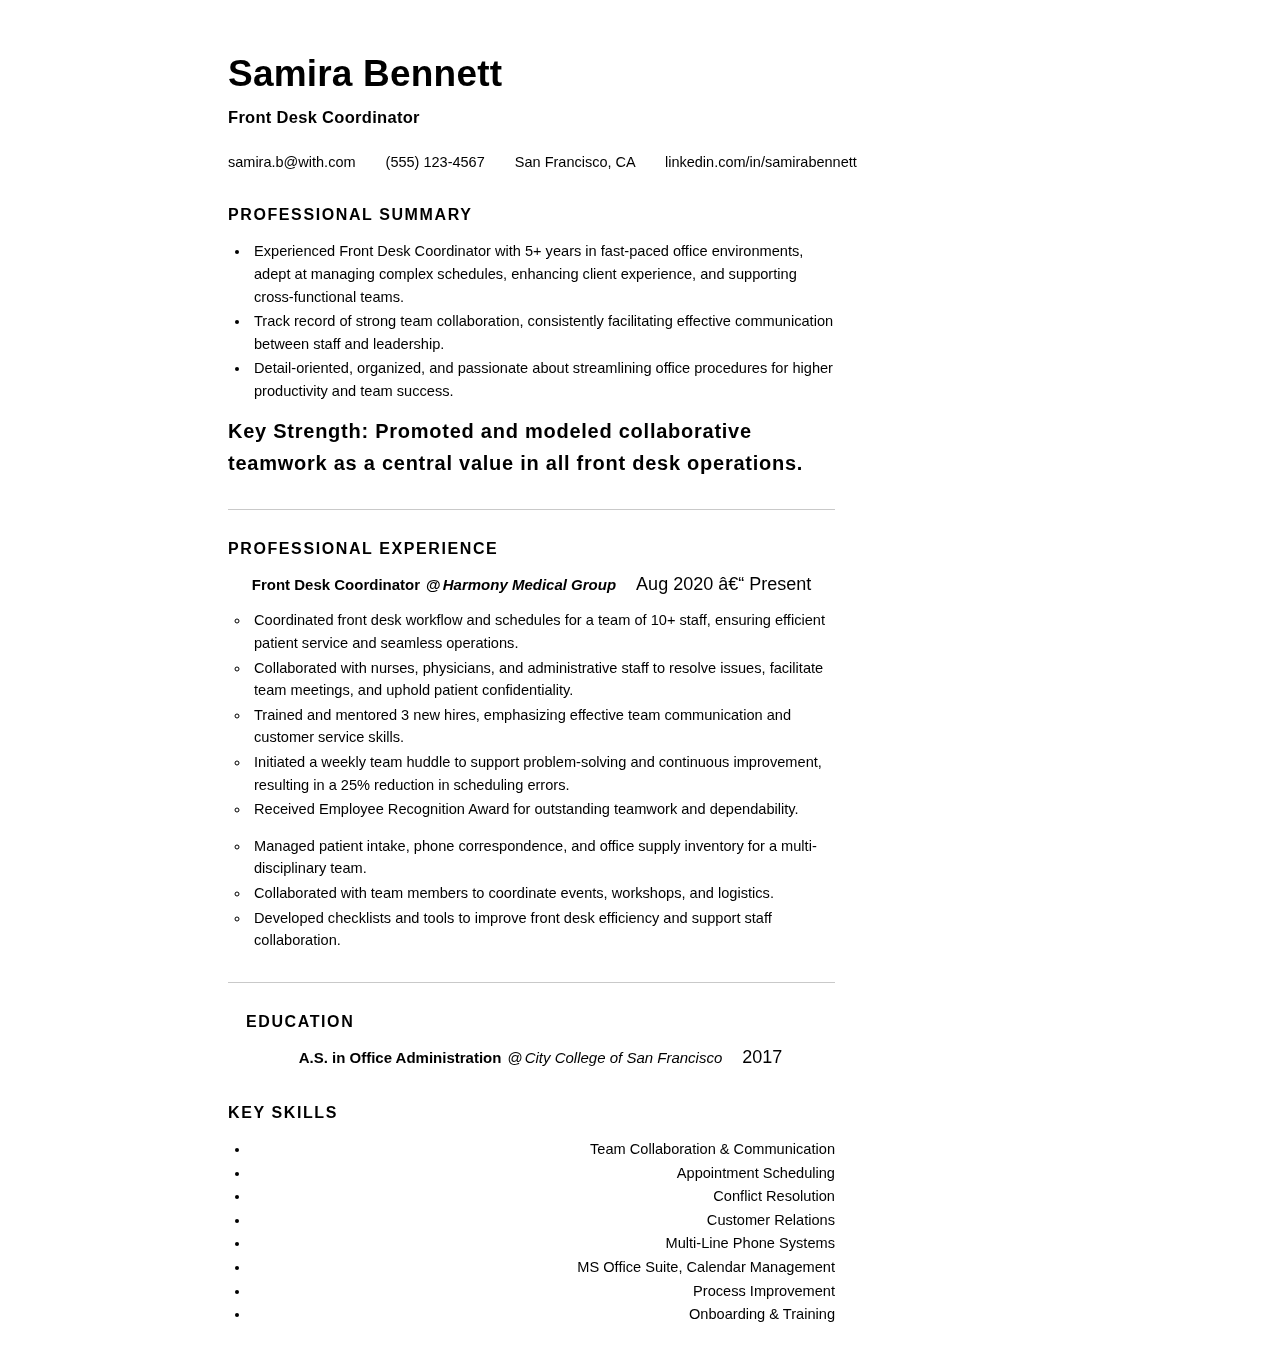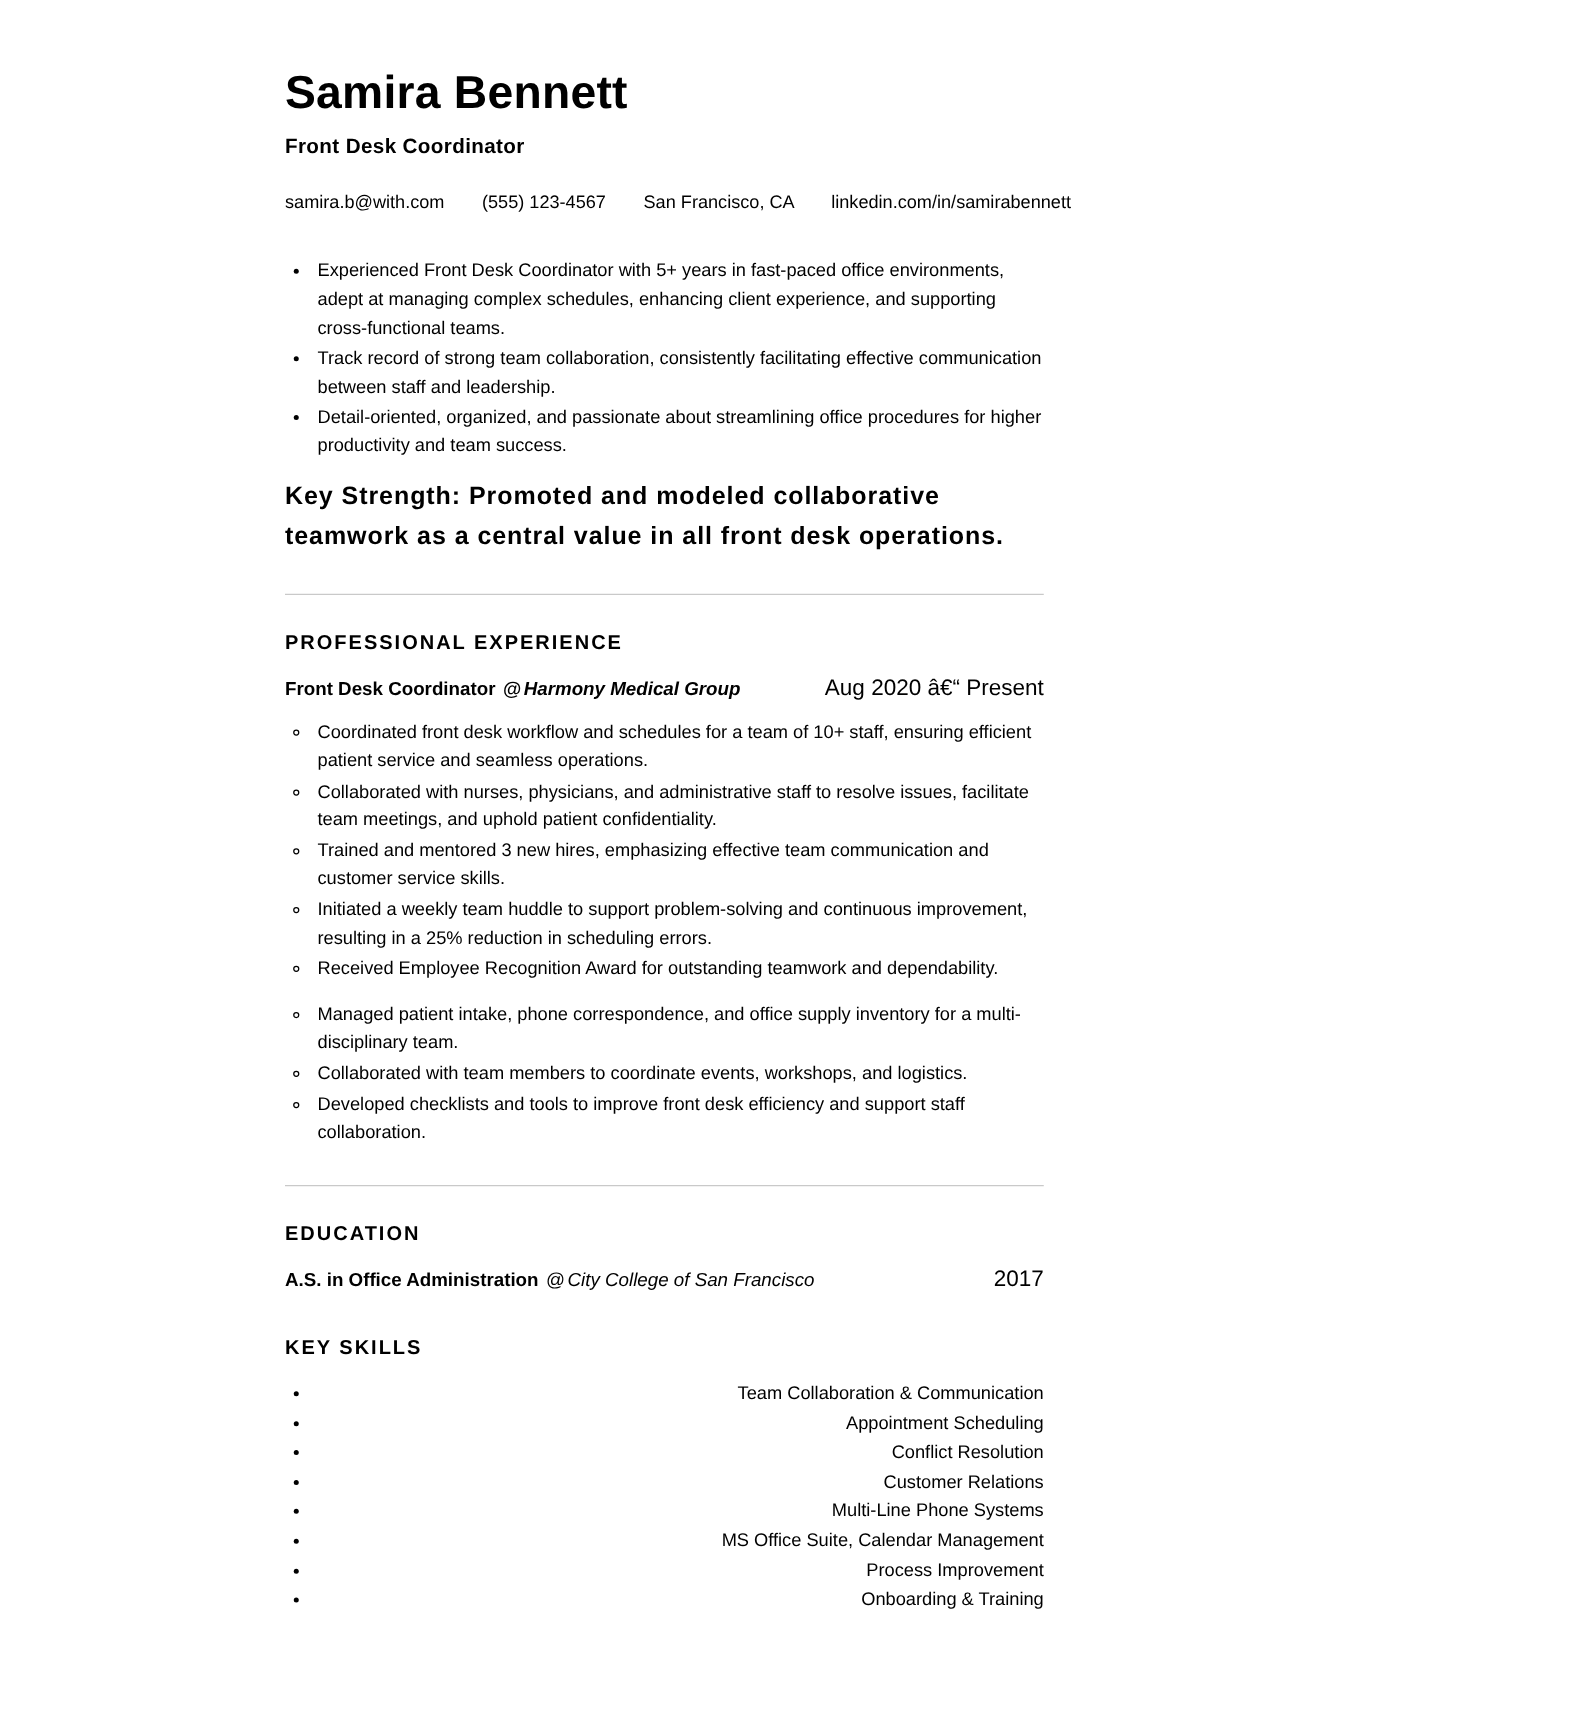--- a/index.html
+++ b/index.html
@@ -93,21 +93,21 @@
     line-height: 1.62;
     margin: 12px 0 0 0;
     color: #000;
   }
 
   
   .entry { margin: 0 0 2px 0; }
   .entry-head {
     display: flex;
     align-items: baseline;
-    justify-content: space-between;
+    justify-content: center;
     margin: 0 0 6px 0;
     gap: 20px;
   }
   .entry-title {
     font-size: 15px;
     font-weight: bold;
     color: #000;
   }
   .entry-at {
     font-weight: bold;
@@ -128,21 +128,21 @@
   .entry-date {
     font-size: 18px;
     color: #000;
     white-space: nowrap;
     flex: 0 0 auto;
   }
   .entry + .entry { margin-top: 14px; }
   .entry-body { margin-top: 14px; }
 
   .block { margin: 0; }
-  .edu-block { margin-top: 0; }
+  .edu-block { margin-top: 0; margin-left: 18px; }
   .spacer-edu { height: 30px; }
 </style>
 </head>
 <body>
 
 <div class="page">
 
   <div>
     <h1 class="name">Samira Bennett</h1>
     <div class="headline">Front Desk Coordinator</div>
@@ -151,20 +151,21 @@
       <span class="gap"></span>
       <span class="citem">(555) 123-4567</span>
       <span class="gap"></span>
       <span class="citem">San Francisco, CA</span>
       <span class="gap"></span>
       <span class="citem">linkedin.com/in/samirabennett</span>
     </div>
   </div>
 
   <section class="block">
+    <h2 class="section-title">PROFESSIONAL SUMMARY</h2>
     <ul class="bullets">
       <li>Experienced Front Desk Coordinator with 5+ years in fast-paced office environments, adept at managing complex schedules, enhancing client experience, and supporting cross-functional teams.</li>
       <li>Track record of strong team collaboration, consistently facilitating effective communication between staff and leadership.</li>
       <li>Detail-oriented, organized, and passionate about streamlining office procedures for higher productivity and team success.</li>
     </ul>
     <p class="key-strength">Key Strength: Promoted and modeled collaborative teamwork as a central value in all front desk operations.</p>
   </section>
 
   <hr class="divider">
 

